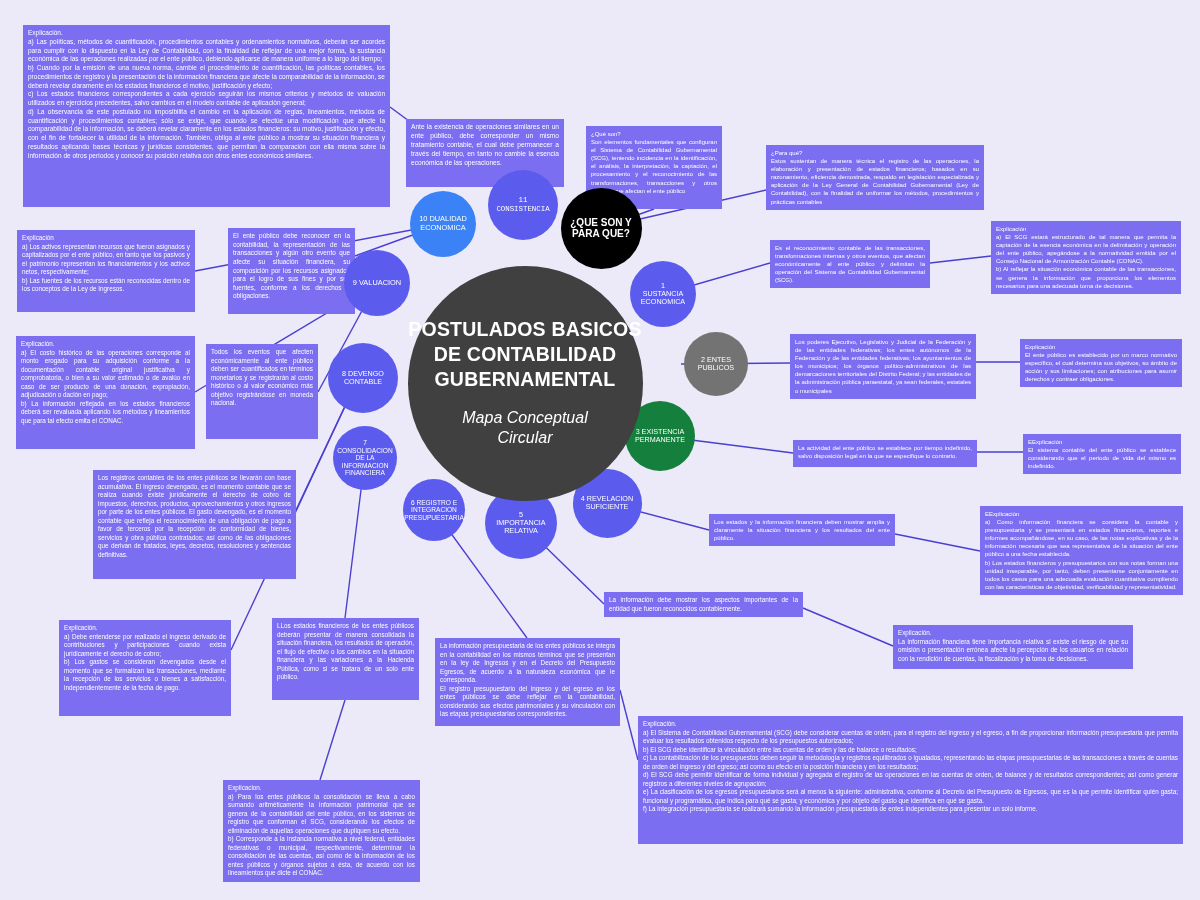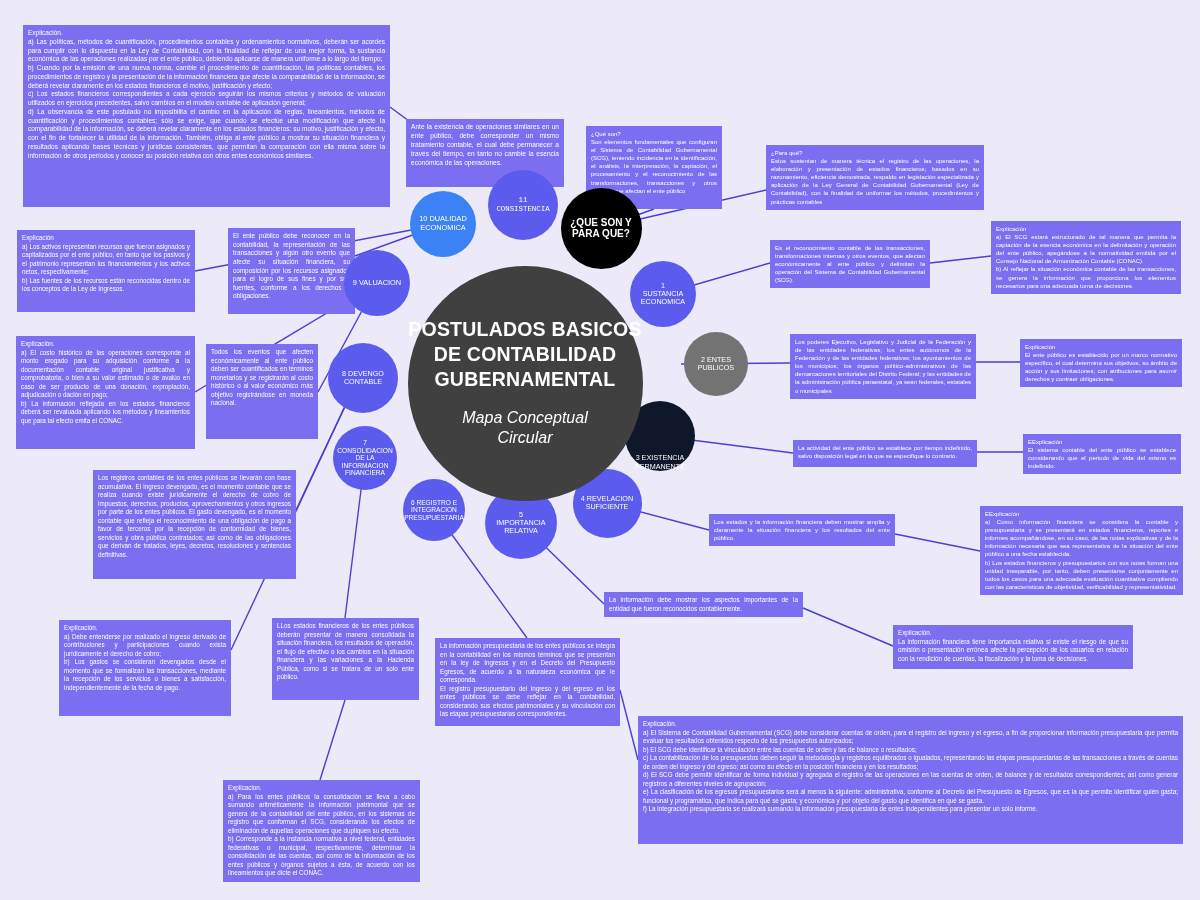--- a/index.html
+++ b/index.html
@@ -125,21 +125,21 @@
     </svg>
 
   <div id="nodes-layer">
       <div class="node" style="width: 81px; height: 81px; left: 560.5px; top: 187.5px; font-size: 10px; background: #000000; font-weight: bold;"><span>¿QUE SON Y
 PARA QUE?</span></div>
       <div class="node" style="width: 66px; height: 66px; left: 630px; top: 261px; font-size: 7.2px; background: rgb(91, 91, 238);"><span>1
 SUSTANCIA
 ECONOMICA</span></div>
       <div class="node" style="width: 64px; height: 64px; left: 684px; top: 332px; font-size: 7.2px; background: #737373;"><span>2 ENTES
 PUBLICOS</span></div>
-      <div class="node" style="width: 70px; height: 70px; left: 625px; top: 401px; font-size: 7.2px; background: #0f172a; align-items: flex-end;"><span>3 EXISTENCIA
+      <div class="node" style="width: 70px; height: 70px; left: 625px; top: 401px; font-size: 7.2px; background: #15803d;"><span>3 EXISTENCIA
 PERMANENTE</span></div>
       <div class="node" style="width: 69px; height: 69px; left: 572.5px; top: 468.5px; font-size: 7.2px; background: rgb(91, 91, 238);"><span>4 REVELACION
 SUFICIENTE</span></div>
       <div class="node" style="width: 72px; height: 72px; left: 485px; top: 487px; font-size: 7.2px; background: rgb(91, 91, 238);"><span>5
 IMPORTANCIA
 RELATIVA</span></div>
       <div class="node" style="width: 62px; height: 62px; left: 403px; top: 479px; font-size: 6.6px; background: rgb(91, 91, 238);"><span>6 REGISTRO E
 INTEGRACION
 PRESUPUESTARIA</span></div>
       <div class="node" style="width: 64px; height: 64px; left: 333px; top: 426px; font-size: 6.6px; background: rgb(91, 91, 238);"><span>7

